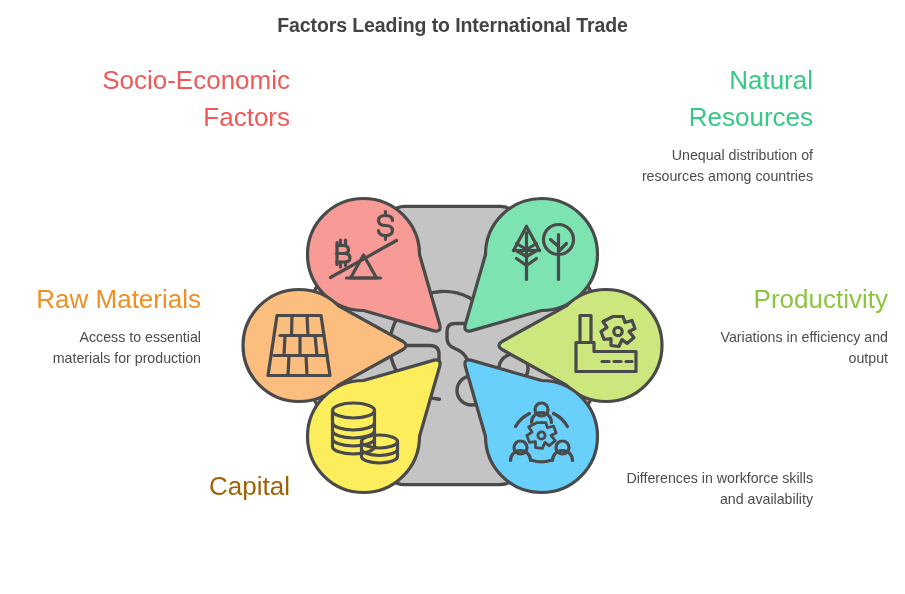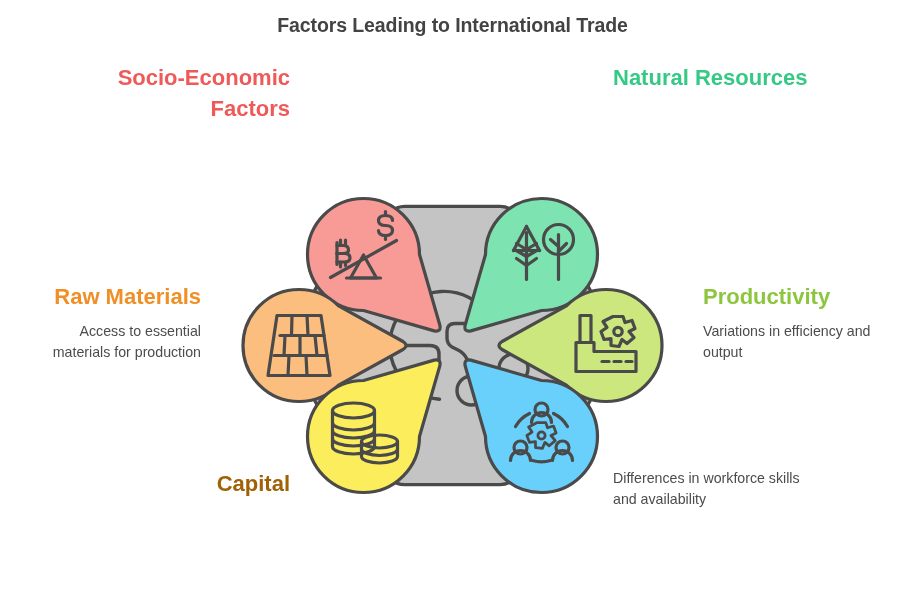--- a/index.html
+++ b/index.html
@@ -45,34 +45,34 @@
     display: block;
     width: 455px;
     height: 455px;
   }
 
   
   .block {
     position: absolute;
   }
   .block .heading {
-    font-size: 22px;
-    font-weight: bold;
+    font-size: 26px;
+    font-weight: normal;
     line-height: 1.42;
     margin: 0 0 9px 0;
   }
   .block .desc {
     font-size: 14.2px;
     line-height: 1.47;
     color: #4c4c4c;
     margin: 0;
   }
 
   .align-right { text-align: right; }
-  .align-left  { text-align: left;  }
+  .align-left  { text-align: right;  }
 
   
   .block-socio       { left: 90px;  top: 62px;  width: 200px; }
   .block-natural     { left: 613px; top: 62px;  width: 200px; }
   .block-raw         { left: 20px;  top: 281px; width: 181px; }
   .block-productivity{ left: 703px; top: 281px; width: 185px; }
   .block-capital     { left: 88px;  top: 468px; width: 202px; }
   .block-labor       { left: 613px; top: 468px; width: 200px; }
 </style>
 </head>
@@ -264,20 +264,21 @@
       </g>
     </svg>
   </div>
 
   <div class="block block-socio align-right">
     <div class="heading" style="color:#ef5a58">Socio-Economic Factors</div>
   </div>
 
   <div class="block block-natural align-left">
     <div class="heading" style="color:#34c984">Natural Resources</div>
+    <div class="desc">Unequal distribution of resources among countries</div>
   </div>
 
   <div class="block block-raw align-right">
     <div class="heading" style="color:#ef8f26">Raw Materials</div>
     <div class="desc">Access to essential materials for production</div>
   </div>
 
   <div class="block block-productivity align-left">
     <div class="heading" style="color:#8cc63e">Productivity</div>
     <div class="desc">Variations in efficiency and output</div>

